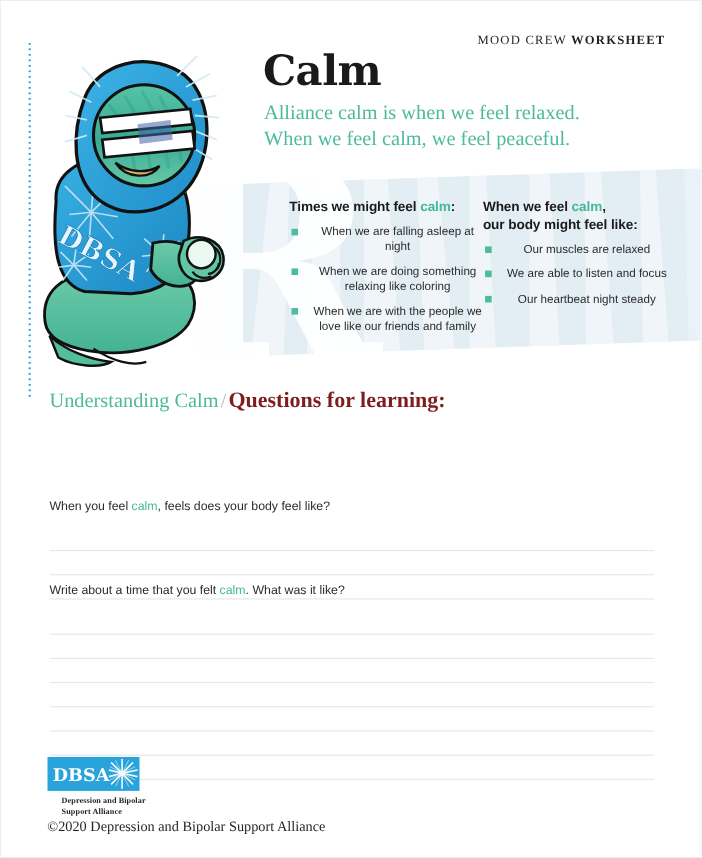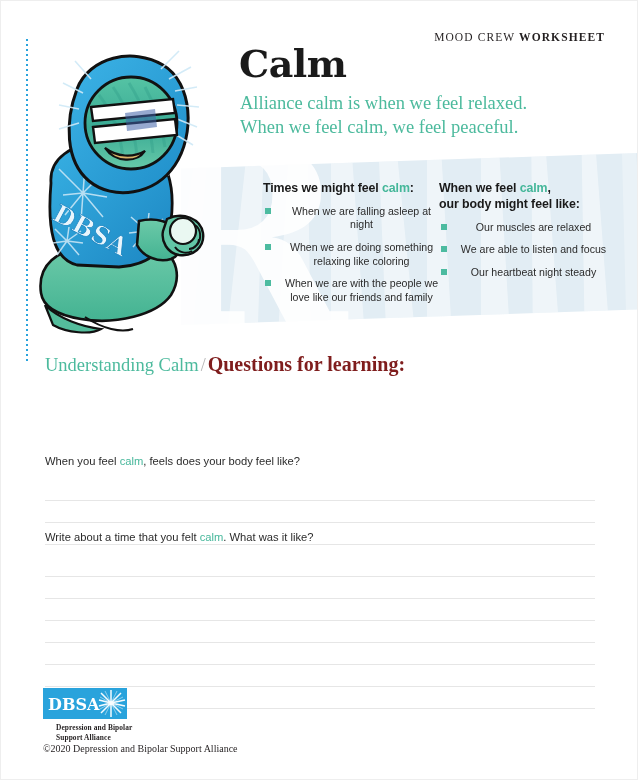--- a/index.html
+++ b/index.html
@@ -220,21 +220,21 @@
     line-height: 1.35;
     color: #231f20;
     font-family: "Liberation Serif", serif;
     letter-spacing: .1px;
     margin-left: 13px;
   }
   .footer-copy {
     position: absolute;
     left: 42px;
     top: 742px;
-    font-size: 10px;
+    font-size: 13px;
     color: #231f20;
     font-family: "Liberation Serif", serif;
   }
 </style>
 </head>
 <body>
 
 <div class="page">
 
   <div class="eyebrow">

